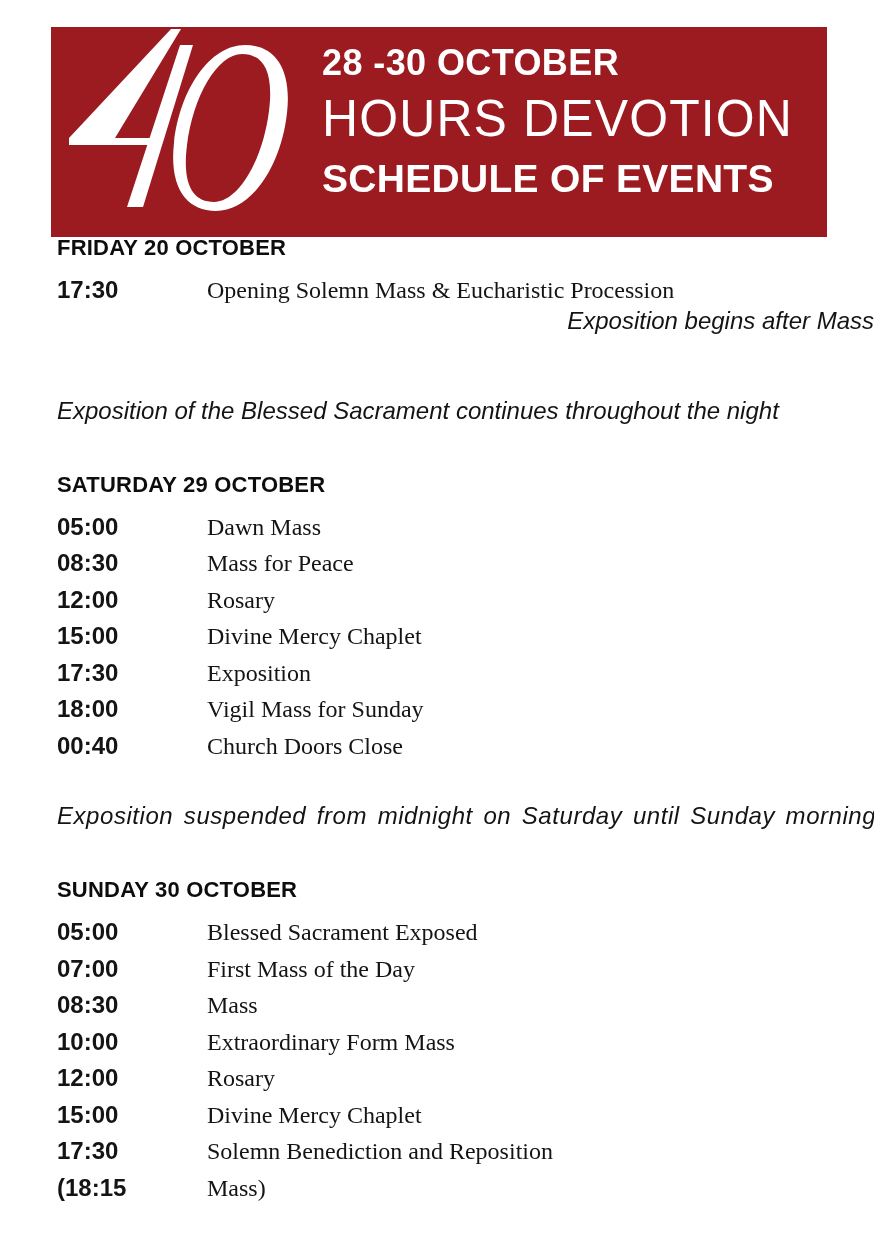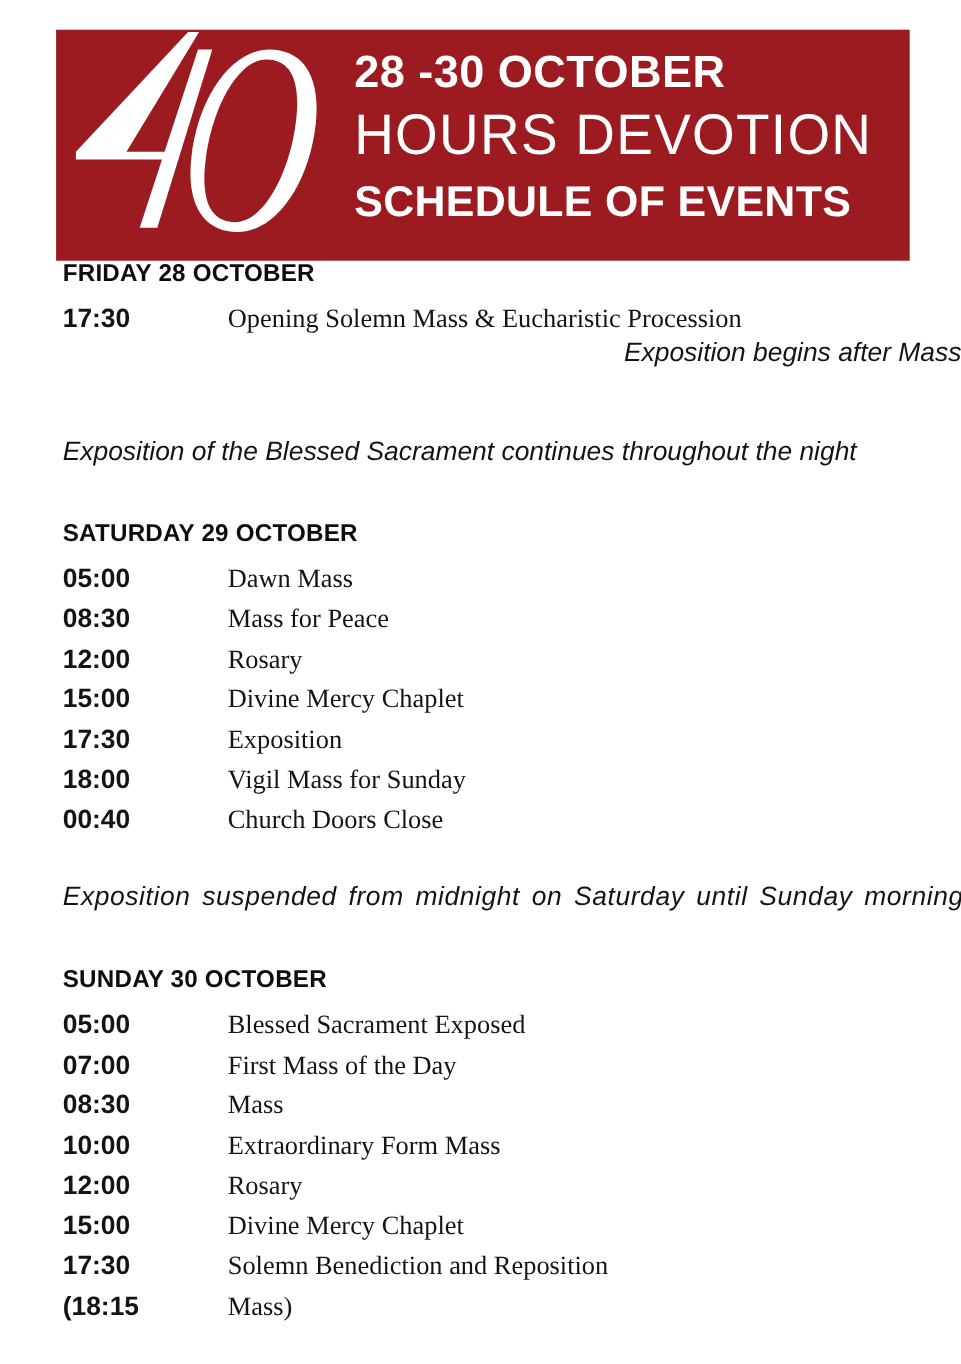--- a/index.html
+++ b/index.html
@@ -36,21 +36,21 @@
   .banner-logo svg { display: block; }
   .banner-text {
     position: absolute;
     left: 271px;
     top: 18px;
     right: 10px;
   }
   .line-date {
     font-family: "Liberation Sans", sans-serif;
     font-weight: bold;
-    font-size: 41px;
+    font-size: 36px;
     letter-spacing: 0.4px;
     color: #ffffff;
     line-height: 1.0;
     white-space: nowrap;
   }
   .line-title {
     font-family: "Liberation Sans", sans-serif;
     font-weight: 300;
     font-size: 52px;
     letter-spacing: 1.2px;
@@ -170,21 +170,21 @@
     <div class="line-date">28 -30 OCTOBER</div>
     <div class="line-title">HOURS DEVOTION</div>
     <div class="line-sub">SCHEDULE OF EVENTS</div>
   </div>
 
 </div>
 
 <div class="sheet">
 
   <div class="section">
-    <div class="day-heading">FRIDAY 28 OCTOBER</div>
+    <div class="day-heading">FRIDAY 20 OCTOBER</div>
     <div class="gap-heading-to-rows"></div>
     <div class="rows">
       <div class="row">
         <span class="time">17:30</span>
         <span class="event">Opening Solemn Mass &amp; Eucharistic Procession</span>
       </div>
       <div class="row note-row">
         <span class="sub-note">Exposition begins after Mass</span>
       </div>
     </div>

